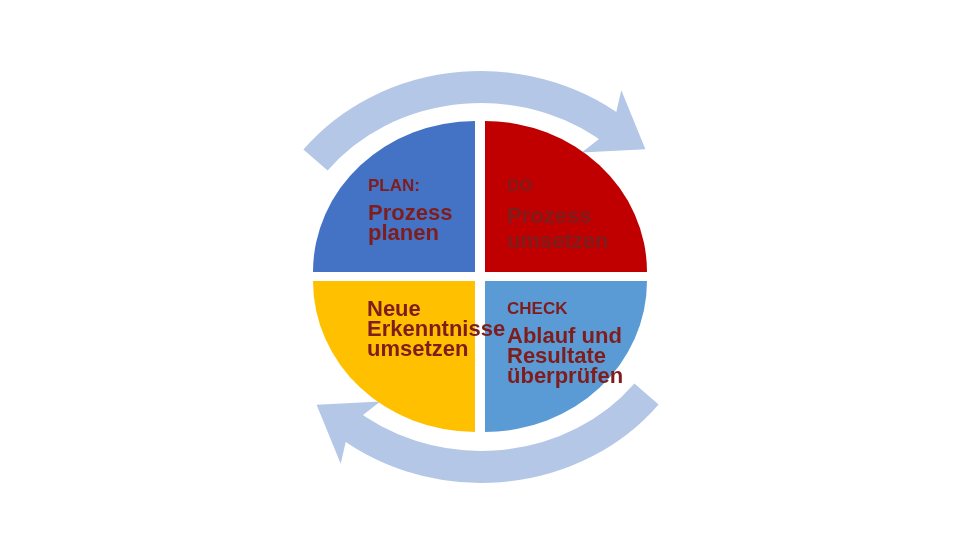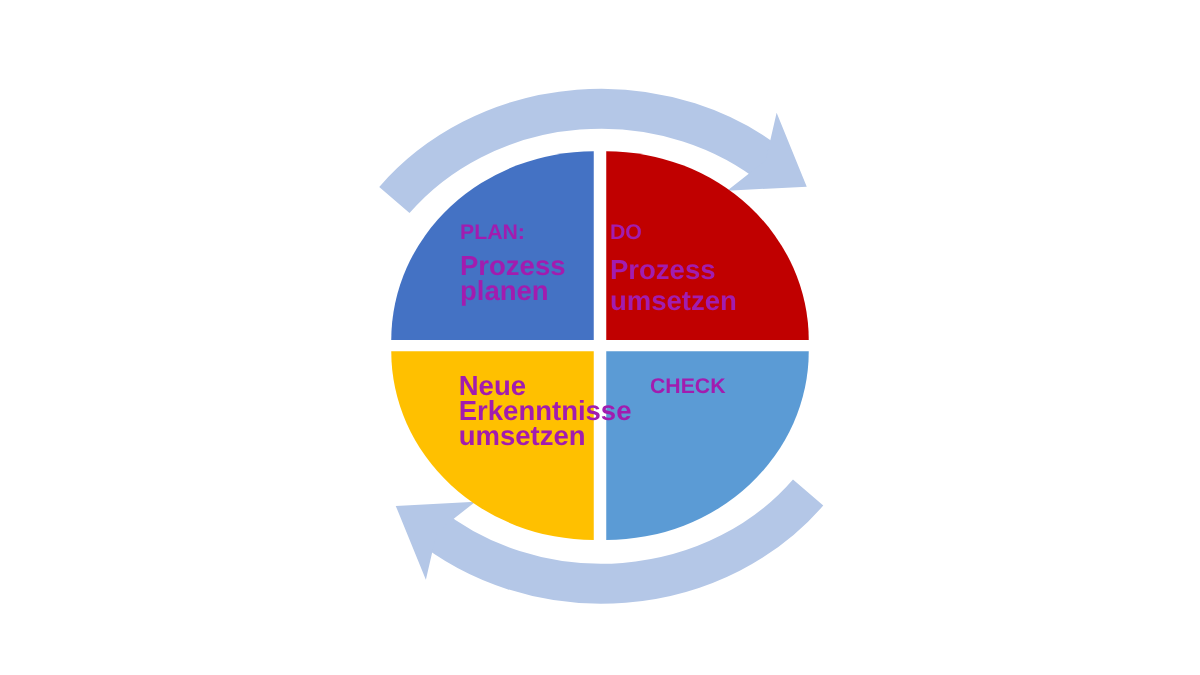--- a/index.html
+++ b/index.html
@@ -12,39 +12,39 @@
     background: #ffffff;
     overflow: hidden;
     font-family: "Liberation Sans", sans-serif;
   }
   .diagram-svg {
     position: absolute;
     left: 0; top: 0;
   }
   .qtext {
     position: absolute;
-    color: #a21caf;
+    color: #7f1d1d;
     font-weight: bold;
   }
   .qtitle {
     font-size: 17px;
     line-height: 19px;
     margin-bottom: 8px;
   }
   .qbody {
     font-size: 22px;
     line-height: 19.5px;
     white-space: pre-line;
   }
   .q-plan  { left: 368px; top: 176px; width: 130px; }
-  .q-do    { left: 488px; top: 176px; width: 130px; }
+  .q-do    { left: 507px; top: 176px; width: 130px; }
   .q-do .qbody { line-height: 25px; }
   .q-act   { left: 367px; top: 299px; width: 140px; }
   .q-act .qbody { line-height: 20px; }
-  .q-check { left: 520px; top: 299px; width: 140px; }
+  .q-check { left: 507px; top: 299px; width: 140px; }
   .q-check .qbody { line-height: 20px; }
 </style>
 </head>
 <body>
 
 <div class="canvas">
 
   <svg class="diagram-svg" width="960" height="540" viewBox="0 0 960 540">
 
     <path d="M 315.5 160 A 210 190 0 0 1 621.5 135.8" fill="none" stroke-width="32" stroke-linecap="butt" stroke="#B4C7E7"></path>
@@ -72,15 +72,18 @@
   </div>
 
   <div class="qtext q-act">
     <div class="qbody">Neue
 Erkenntnisse
 umsetzen</div>
   </div>
 
   <div class="qtext q-check">
     <div class="qtitle">CHECK</div>
+    <div class="qbody">Ablauf und
+Resultate
+überprüfen</div>
   </div>
 
 </div>
 
 </body></html>

